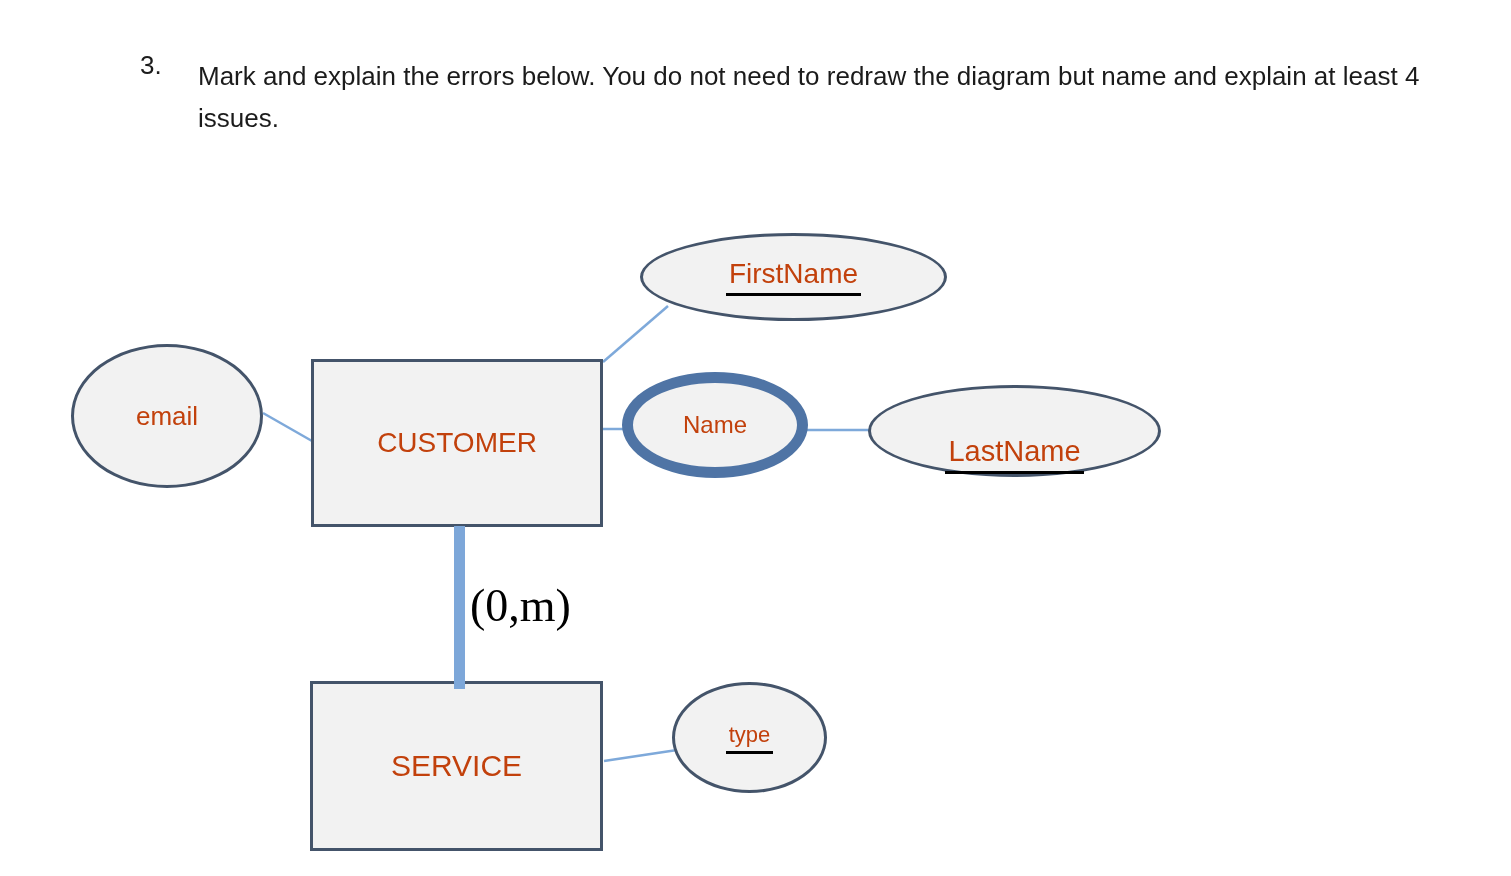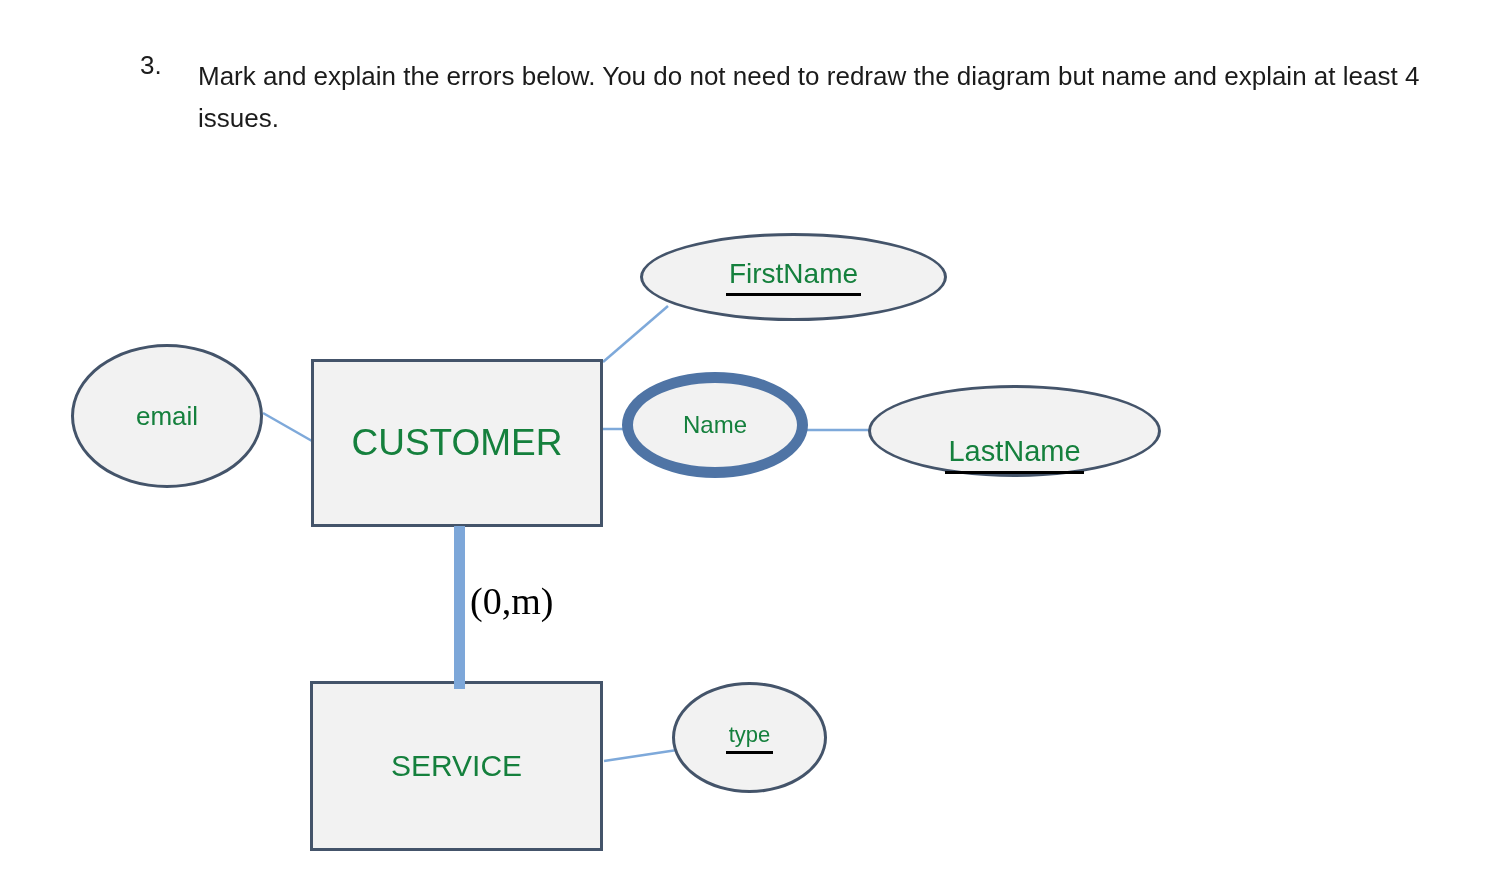--- a/index.html
+++ b/index.html
@@ -36,25 +36,25 @@
 
   
   .shape {
     position: absolute;
     box-sizing: border-box;
     background: #f2f2f2;
     border: 3px solid #44546a;
     display: flex;
     align-items: center;
     justify-content: center;
-    color: #15803d;
+    color: #c2410c;
   }
   .ellipse { border-radius: 50%; }
 
-  .entity-customer { left: 311px; top: 359px; width: 292px; height: 168px; font-size: 37px; }
+  .entity-customer { left: 311px; top: 359px; width: 292px; height: 168px; font-size: 28px; }
   .entity-service  { left: 310px; top: 681px; width: 293px; height: 170px; font-size: 30px; }
 
   .attr-email     { left: 71px;  top: 344px; width: 192px; height: 144px; font-size: 26px; }
   .attr-firstname { left: 640px; top: 233px; width: 307px; height: 88px;  font-size: 28px; }
   .attr-name      { left: 622px; top: 372px; width: 186px; height: 106px; font-size: 24px;
                     border-width: 11px; border-color: #4f74a5; }
   .attr-lastname  { left: 868px; top: 385px; width: 293px; height: 92px;  font-size: 29px; align-items: flex-end; }
   .attr-type      { left: 672px; top: 682px; width: 155px; height: 111px; font-size: 22px; }
 
   .u { border-bottom: 3px solid #000000; padding: 0 3px 3px 3px; }
@@ -71,21 +71,21 @@
     top: 526px;
     width: 11px;
     height: 163px;
     background: #7da7d9;
   }
   .cardinality {
     position: absolute;
     left: 470px;
     top: 579px;
     font-family: "Liberation Serif", serif;
-    font-size: 38px;
+    font-size: 46px;
     color: #000000;
     white-space: nowrap;
   }
 </style>
 </head>
 <body>
 
 <div class="page">
 
   <div class="question">

